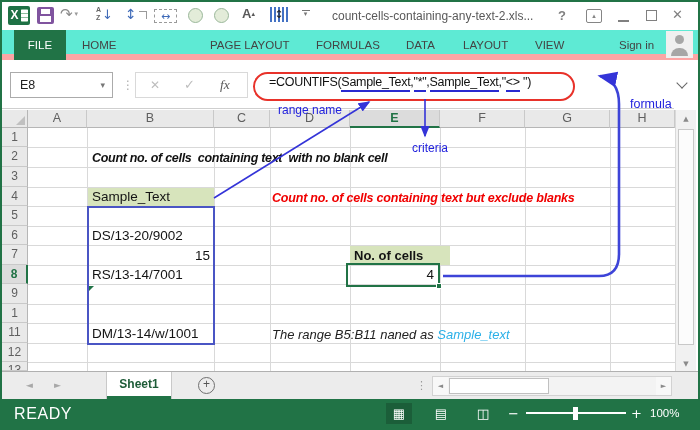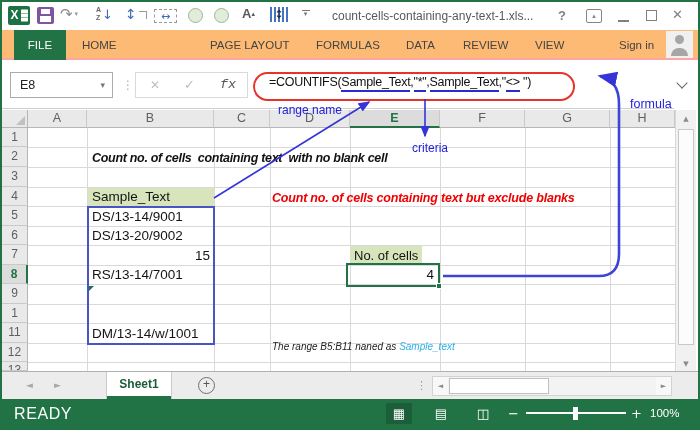--- a/index.html
+++ b/index.html
@@ -35,39 +35,39 @@
   .qatdrop-ic .bar { width:8px; border-top:1.5px solid #777; margin-bottom:1px; }
   .qatdrop-ic .v { font-size:7px; line-height:5px; }
   .doc-title { left:330px; top:7px; font-size:12px; color:#595959; }
   .help-btn { left:556px; top:6px; font-size:13px; font-weight:bold; color:#808080; }
   .ribopts-btn { left:584px; top:7px; width:16px; height:14px; border:1.5px solid #858585; border-radius:2px; color:#858585; font-size:7px; }
   .min-btn { left:616px; top:18px; width:11px; height:2px; background:#808080; }
   .max-btn { left:644px; top:8px; width:11px; height:11px; border:1.5px solid #808080; }
   .close-btn { left:670px; top:5px; font-size:13px; color:#808080; }
 
   
-  .ribbonbar { left:0; top:28px; width:696px; height:30px; background:#fdba74; border-bottom:2px solid #fca5a5; }
+  .ribbonbar { left:0; top:28px; width:696px; height:30px; background:#5eead4; border-bottom:6px solid #fca5a5; }
   .file-tab { position:absolute; left:12px; top:0; width:52px; height:30px; background:#217346; color:#fff; font-size:11.5px; display:flex; align-items:center; justify-content:center; }
   .rtab { position:absolute; top:0; height:30px; line-height:30px; font-size:11.5px; color:#444; }
   .signin { position:absolute; left:617px; top:0; height:30px; line-height:30px; font-size:11.5px; color:#444; }
   .avatar { position:absolute; left:664px; top:1px; width:27px; height:27px; background:#f0f0f0; }
   .avatar .head { position:absolute; left:9px; top:4px; width:9px; height:9px; background:#a6a6a6; border-radius:50%; }
   .avatar .body { position:absolute; left:5px; bottom:2px; width:17px; height:8px; background:#a6a6a6; border-radius:8px 8px 0 0; }
 
   
   .fbar { left:0; top:58px; width:672px; height:49px; background:#fff; border-bottom:1px solid #cfcfcf; }
   .namebox { position:absolute; left:8px; top:12px; width:103px; height:26px; border:1px solid #ababab; background:#fff; }
   .namebox .val { position:absolute; left:9px; top:0; line-height:24px; font-size:12.5px; color:#222; }
   .namebox .dd { position:absolute; right:7px; top:0; line-height:24px; font-size:9px; color:#777; }
   .fdots { position:absolute; left:120px; top:18px; color:#b0b0b0; font-size:12px; }
   .fxbox { position:absolute; left:133px; top:12px; width:113px; height:26px; border:1px solid #d9d9d9; }
   .fxbox .c { position:absolute; top:0; line-height:24px; }
   .fx-cancel { left:14px; color:#bdbdbd; font-size:12px; }
   .fx-enter { left:48px; color:#bdbdbd; font-size:13px; }
-  .fx-fx { left:84px; color:#595959; font-size:13.5px; font-style:italic; font-family:Liberation Mono, monospace; }
+  .fx-fx { left:84px; color:#595959; font-size:13.5px; font-style:italic; font-family:Liberation Serif, serif; }
   .formula-text { position:absolute; left:267px; top:14px; font-size:12.5px; letter-spacing:-0.3px; color:#111; white-space:pre; line-height:16px; }
   .formula-text .u { border-bottom:2px solid #2a2ad0; padding-bottom:1px; }
   .fb-chevron { position:absolute; left:676px; top:19px; width:8px; height:8px; border-right:1.6px solid #666; border-bottom:1.6px solid #666; transform:rotate(45deg); }
   .red-oval { left:251px; top:70px; width:322px; height:29px; border:2.5px solid #e8322a; border-radius:15px; z-index:30; }
   .ann { z-index:40; color:#2222dd; font-size:12px; white-space:nowrap; }
 
   
   .corner-cell { left:0; top:108px; width:26px; height:18px; background:#e9e9e9; border-right:1px solid #b6b6b6; border-bottom:1px solid #b6b6b6; }
   .corner-cell .tri { position:absolute; right:2px; bottom:2px; width:0; height:0; border-bottom:9px solid #c0c0c0; border-left:9px solid transparent; }
   .colhead { top:108px; height:18px; background:#e9e9e9; border-right:1px solid #c9c9c9; border-bottom:1px solid #b6b6b6; text-align:center; line-height:17px; font-size:12.5px; color:#5f5f5f; }
@@ -78,21 +78,21 @@
   .hline { position:absolute; left:26px; width:649px; height:1px; background:#d9d9d9; }
   .cell { z-index:2; font-size:13.5px; color:#141414; white-space:nowrap; }
   .fill-green { background:#d7e4bc; }
   .range-box { left:85px; top:204px; width:128px; height:139px; border:2.5px solid #4a55c4; z-index:3; }
   .err-tri { left:87px; top:284px; width:0; height:0; border-top:5px solid #217346; border-right:5px solid transparent; z-index:4; }
   .sel-box { left:344px; top:261px; width:94px; height:24px; border:2px solid #217346; z-index:3; }
   .sel-box .val { position:absolute; right:4px; top:0; line-height:20px; font-size:13.5px; color:#141414; }
   .sel-box .handle { position:absolute; right:-4px; bottom:-4px; width:6px; height:6px; background:#217346; border:1px solid #fff; }
   .note-red { color:#f00000; font-weight:bold; font-style:italic; font-size:12.5px; letter-spacing:-0.2px; white-space:nowrap; z-index:2; }
   .note-bold { color:#111; font-weight:bold; font-style:italic; font-size:12.5px; letter-spacing:-0.3px; white-space:pre; z-index:2; }
-  .note-it { font-style:italic; font-size:10px; color:#222; white-space:pre; z-index:2;margin-top:12px; }
+  .note-it { font-style:italic; font-size:13px; color:#222; white-space:pre; z-index:2; }
   .cyan { color:#2bb0e8; }
 
   
   .vscroll { left:673px; top:108px; width:21px; height:263px; background:#f1f1f1; border-left:1px solid #d9d9d9; }
   .vscroll .btn { position:absolute; left:0; width:20px; height:17px; color:#8a8a8a; font-size:7px; display:flex; align-items:center; justify-content:center; }
   .vscroll .thumb { position:absolute; left:2px; top:19px; width:16px; height:216px; background:#fcfcfc; border:1px solid #c8c8c8; }
 
   
   .sheetbar { left:0; top:369px; width:696px; height:28px; background:#ececec; border-top:1px solid #b0b0b0; }
   .snav { position:absolute; top:8px; font-size:9px; color:#a8a8a8; }
@@ -154,37 +154,37 @@
         <span>A</span>
         <sup class="glyph">▴</sup>
       </div>
     <div class="qat-item collines-ic glyph">
         <span>↕</span>
       </div>
     <div class="qat-item qatdrop-ic">
         <span class="bar"></span>
         <span class="v glyph">▾</span>
       </div>
-    <div class="abs doc-title">count-cells-containing-any-text-1.xls...</div>
+    <div class="abs doc-title">count-cells-containing-any-text-2.xls...</div>
     <div class="abs help-btn">?</div>
     <div class="qat-item ribopts-btn glyph">
         <span>▴</span>
       </div>
     <div class="abs min-btn"></div>
     <div class="abs max-btn"></div>
     <div class="abs close-btn glyph">✕</div>
   </div>
 
   <div class="abs ribbonbar">
     <div class="file-tab">FILE</div>
     <div class="rtab" style="left:80px;">HOME</div>
     <div class="rtab" style="left:208px;">PAGE LAYOUT</div>
     <div class="rtab" style="left:314px;">FORMULAS</div>
     <div class="rtab" style="left:404px;">DATA</div>
-    <div class="rtab" style="left:461px;">REVIEW</div>
+    <div class="rtab" style="left:461px;">LAYOUT</div>
     <div class="rtab" style="left:533px;">VIEW</div>
     <div class="signin">Sign in</div>
     <div class="avatar">
         <div class="head"></div>
         <div class="body"></div>
       </div>
   </div>
 
   <div class="abs fbar">
     <div class="namebox">
@@ -250,27 +250,26 @@
     <div class="hline" style="top:263px;"></div>
     <div class="hline" style="top:282px;"></div>
     <div class="hline" style="top:302px;"></div>
     <div class="hline" style="top:321px;"></div>
     <div class="hline" style="top:341px;"></div>
     <div class="hline" style="top:360px;"></div>
   </div>
 
   <div class="abs note-bold" style="left:90px; top:148px; line-height:17px;">Count no. of cells  containing text  with no blank cell</div>
   <div class="abs cell fill-green" style="left:86px; top:186px; width:126px; height:18px; line-height:18px; padding-left:4px;">Sample_Text</div>
-  <div class="abs cell" style="left:90px; top:205px; line-height:19px;">DS/13-14/9001</div>
   <div class="abs cell" style="left:90px; top:225px; line-height:18px;">DS/13-20/9002</div>
   <div class="abs cell" style="left:86px; top:244px; width:122px; line-height:19px; text-align:right;">15</div>
   <div class="abs cell" style="left:90px; top:263px; line-height:19px;">RS/13-14/7001</div>
   <div class="abs cell" style="left:90px; top:322px; line-height:19px;text-align:center;">DM/13-14/w/1001</div>
   <div class="abs note-red" style="left:270px; top:187px; line-height:18px;">Count no. of cells containing text but exclude blanks</div>
-  <div class="abs cell fill-green" style="left:348px; top:244px; width:72px; height:19px; line-height:19px; padding-left:4px; font-size:13px;">No. of cells</div>
+  <div class="abs cell fill-green" style="left:348px; top:244px; width:100px; height:19px; line-height:19px; padding-left:4px; font-size:13px;font-weight:bold;">No. of cells</div>
   <div class="abs note-it" style="left:270px; top:324px; line-height:18px;"><span>The range B5:B11 naned as </span><span class="cyan">Sample_text</span></div>
 
   <div class="abs range-box"></div>
   <div class="abs err-tri"></div>
 
   <div class="abs sel-box">
     <span class="val">4</span>
     <span class="handle"></span>
   </div>
 

